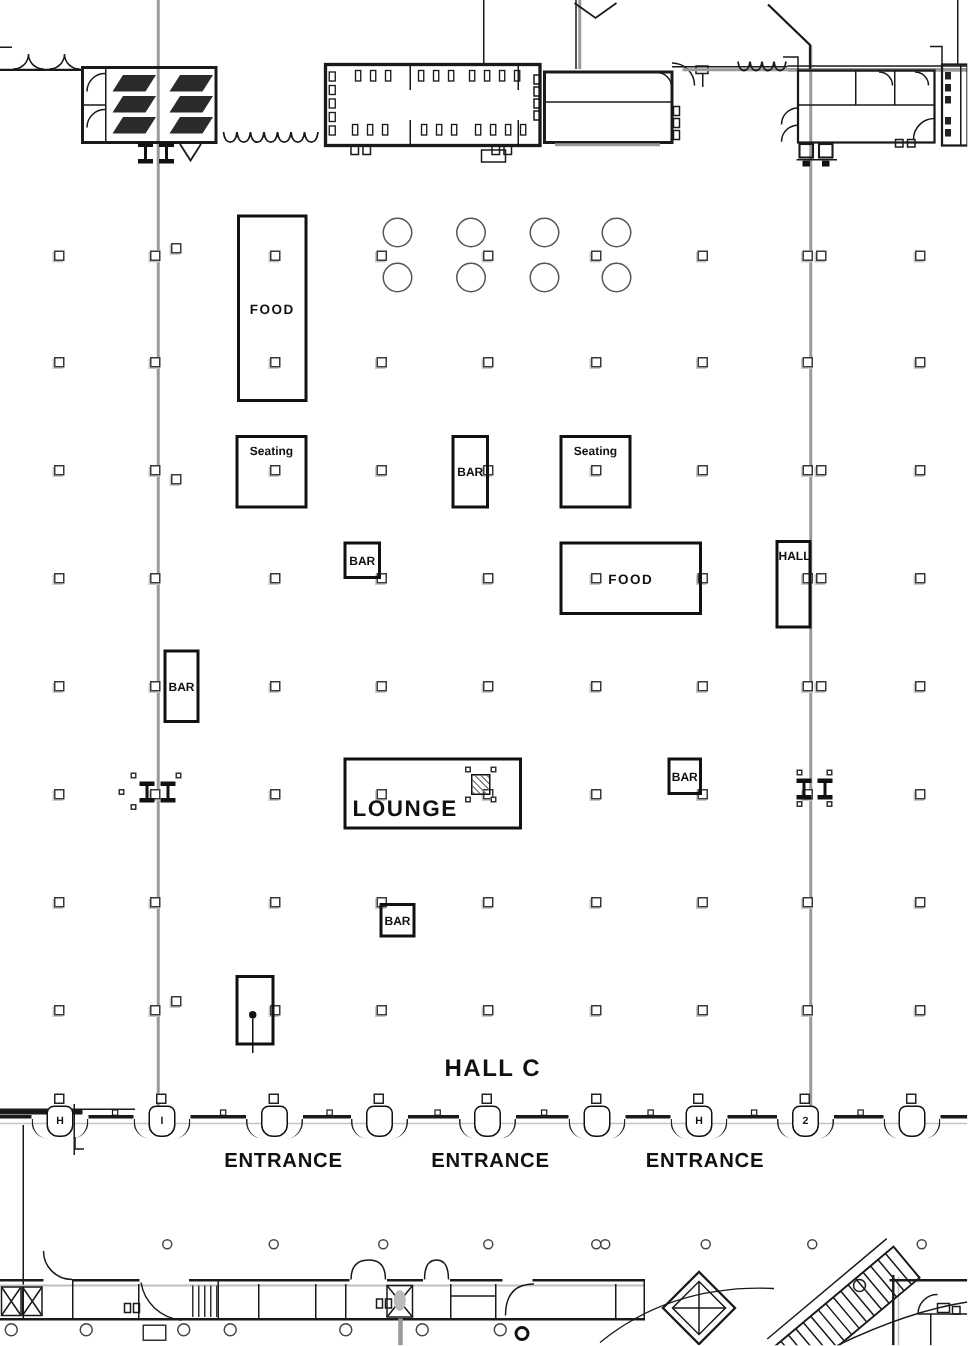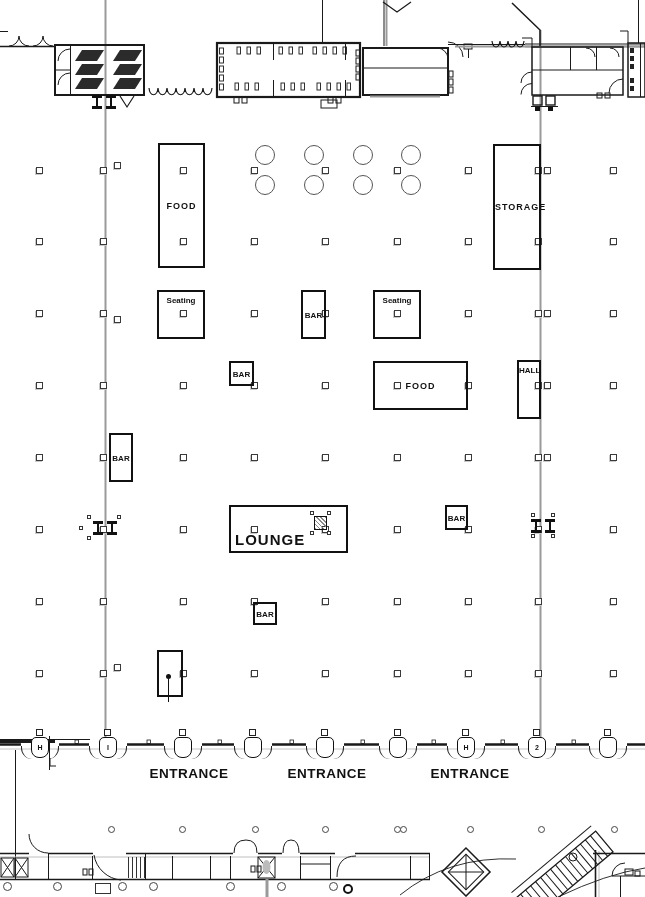--- a/index.html
+++ b/index.html
@@ -244,20 +244,21 @@
       <rect x="0" y="0" width="104" height="27" stroke-width="1.3"></rect>
       <path d="M0,-7 H104"></path>
       <path d="M6,0V27M12.5,0V27M19,0V27M25.5,0V27M32,0V27M38.5,0V27M45,0V27M51.5,0V27M58,0V27M64.5,0V27M71,0V27M77.5,0V27M84,0V27M90.5,0V27M97,0V27"></path>
     </g>
     <path d="M400,895 Q448,856 516,859" stroke-width="0.9"></path>
     <path d="M558,897 Q606,874 645,868" stroke-width="0.9"></path>
     <circle cx="573" cy="857" r="4"></circle>
   </g>
 </svg>
 
+  <div class="txt" id="hall-label">HALL C</div>
   <div class="txt entrance-label" style="left:124px">ENTRANCE</div>
   <div class="txt entrance-label" style="left:262px">ENTRANCE</div>
   <div class="txt entrance-label" style="left:405px">ENTRANCE</div>
   <div id="poster-dot"></div>
   <div id="poster-leader"></div>
 
   <div class="pillar pillar-d" style="left:92px;top:95px">
     <div class="ibeam"></div>
     <div class="ibeam"></div>
   </div>
@@ -386,23 +387,20 @@
     <div class="ccirc" style="left: 2.5px; top: 881.5px; width: 9px; height: 9px;"></div>
     <div class="ccirc" style="left: 52.5px; top: 881.5px; width: 9px; height: 9px;"></div>
     <div class="ccirc" style="left: 117.5px; top: 881.5px; width: 9px; height: 9px;"></div>
     <div class="ccirc" style="left: 148.5px; top: 881.5px; width: 9px; height: 9px;"></div>
     <div class="ccirc" style="left: 225.5px; top: 881.5px; width: 9px; height: 9px;"></div>
     <div class="ccirc" style="left: 276.5px; top: 881.5px; width: 9px; height: 9px;"></div>
     <div class="ccirc" style="left: 328.5px; top: 881.5px; width: 9px; height: 9px;"></div>
     <div class="area" style="left: 158px; top: 143px; width: 47px; height: 125px;">
       <span class="area-label al-middle em-spaced">FOOD</span>
     </div>
-    <div class="area" style="left: 493px; top: 144px; width: 48px; height: 126px;">
-      <span class="area-label al-middle em-spaced">STORAGE</span>
-    </div>
     <div class="area" style="left: 157px; top: 290px; width: 48px; height: 49px;">
       <span class="area-label al-top">Seating</span>
     </div>
     <div class="area" style="left: 301px; top: 290px; width: 25px; height: 49px;">
       <span class="area-label al-middle">BAR</span>
     </div>
     <div class="area" style="left: 373px; top: 290px; width: 48px; height: 49px;">
       <span class="area-label al-top">Seating</span>
     </div>
     <div class="area" style="left: 229px; top: 361px; width: 25px; height: 25px;">

